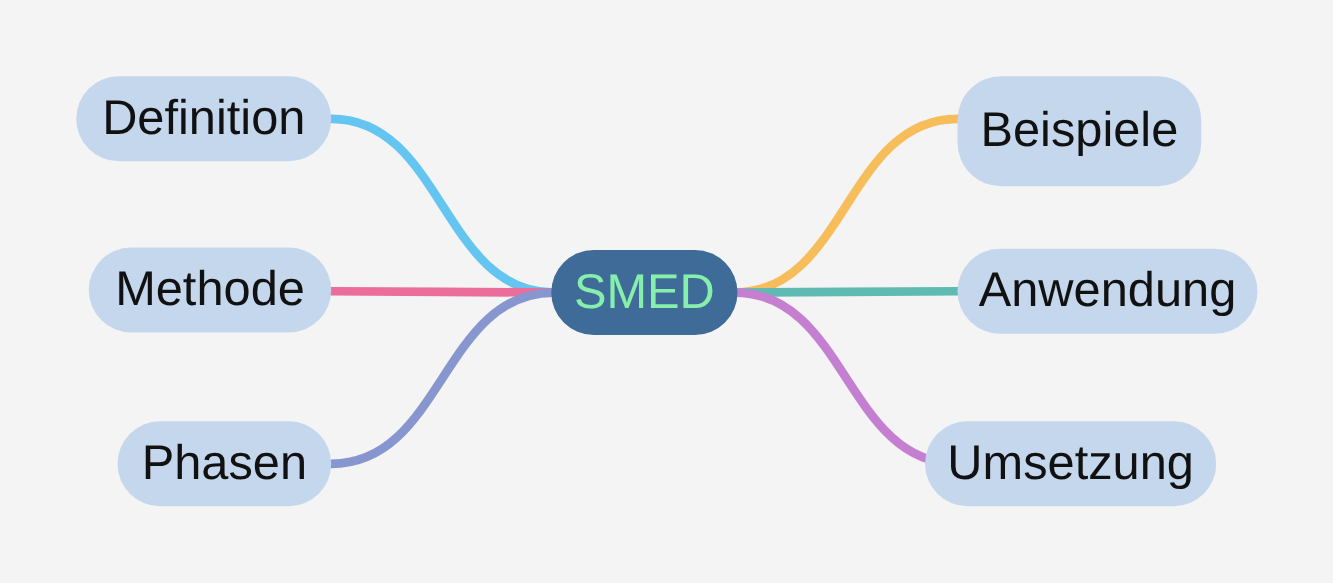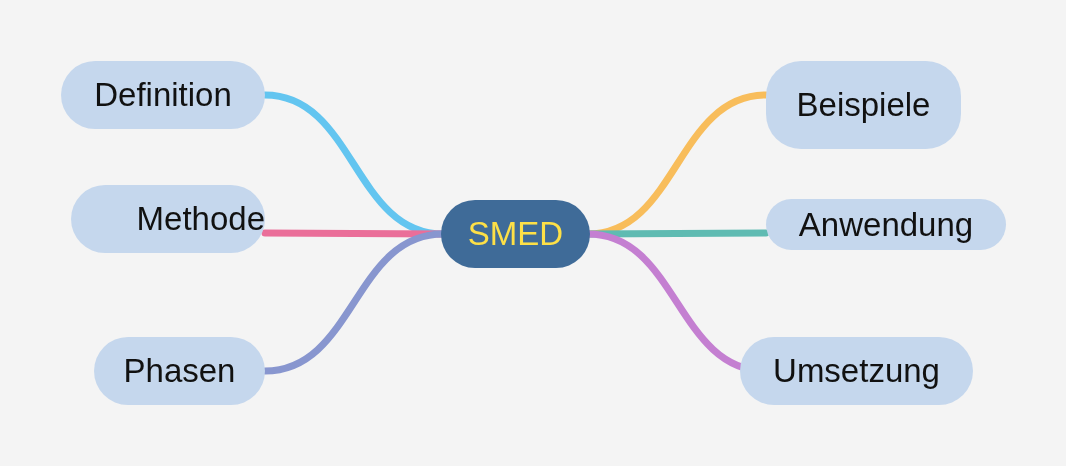--- a/index.html
+++ b/index.html
@@ -1,45 +1,45 @@
 <!DOCTYPE html>
 <html><head>
   <meta charset="utf-8">
   <style>
     html, body { margin:0; padding:0; }
     body { width:1066px; height:466px; background:#f4f4f4; position:relative; overflow:hidden; font-family:"Liberation Sans", sans-serif; }
     svg.links { position:absolute; left:0; top:0; }
-    .node { position:absolute; display:flex; align-items:center; justify-content:center; border-radius:35px; background:#c5d7ed; color:#111; font-size:33px; box-sizing:border-box; }
-    .center { background:#3f6b98; color:#fde047; }
+    .node { position:absolute; display:flex; align-items:center; justify-content:center; border-radius:35px; background:#c5d7ed; color:#111; font-size:39px; box-sizing:border-box; }
+    .center { background:#3f6b98; color:#86efac; }
   </style>
 </head>
 <body>
 
 <svg class="links" width="1066" height="466">
     <path d="M443,234 C354,234 354,95 265,95" stroke="#63c5f0" stroke-width="7" fill="none" stroke-linecap="round"></path>
     <path d="M443,234 C354,234 354,233 265,233" stroke="#ea6e99" stroke-width="7" fill="none" stroke-linecap="round"></path>
     <path d="M443,234 C354,234 354,371 265,371" stroke="#8896cf" stroke-width="7" fill="none" stroke-linecap="round"></path>
     <path d="M588,234 C677,234 677,95 766,95" stroke="#f8bd5b" stroke-width="7" fill="none" stroke-linecap="round"></path>
     <path d="M588,234 C677,234 677,233 766,233" stroke="#5fbbb2" stroke-width="7" fill="none" stroke-linecap="round"></path>
     <path d="M588,234 C677,234 677,371 766,371" stroke="#c47fd1" stroke-width="7" fill="none" stroke-linecap="round"></path>
   </svg>
 
 <div class="node center" style="left: 441px; top: 200px; width: 149px; height: 68px;">
   <span>SMED</span>
 </div>
 <div class="node branch" style="left: 61px; top: 61px; width: 204px; height: 68px;">
     <span>Definition</span>
   </div>
-<div class="node branch" style="left: 71px; top: 185px; width: 194px; height: 68px; justify-content: flex-end;">
+<div class="node branch" style="left: 71px; top: 198px; width: 194px; height: 68px;">
     <span>Methode</span>
   </div>
 <div class="node branch" style="left: 94px; top: 337px; width: 171px; height: 68px;">
     <span>Phasen</span>
   </div>
 <div class="node branch" style="left: 766px; top: 61px; width: 195px; height: 88px;">
     <span>Beispiele</span>
   </div>
-<div class="node branch" style="left: 766px; top: 199px; width: 240px; height: 51px;">
+<div class="node branch" style="left: 766px; top: 199px; width: 240px; height: 68px;">
     <span>Anwendung</span>
   </div>
 <div class="node branch" style="left: 740px; top: 337px; width: 233px; height: 68px;">
     <span>Umsetzung</span>
   </div>
 
 </body></html>

